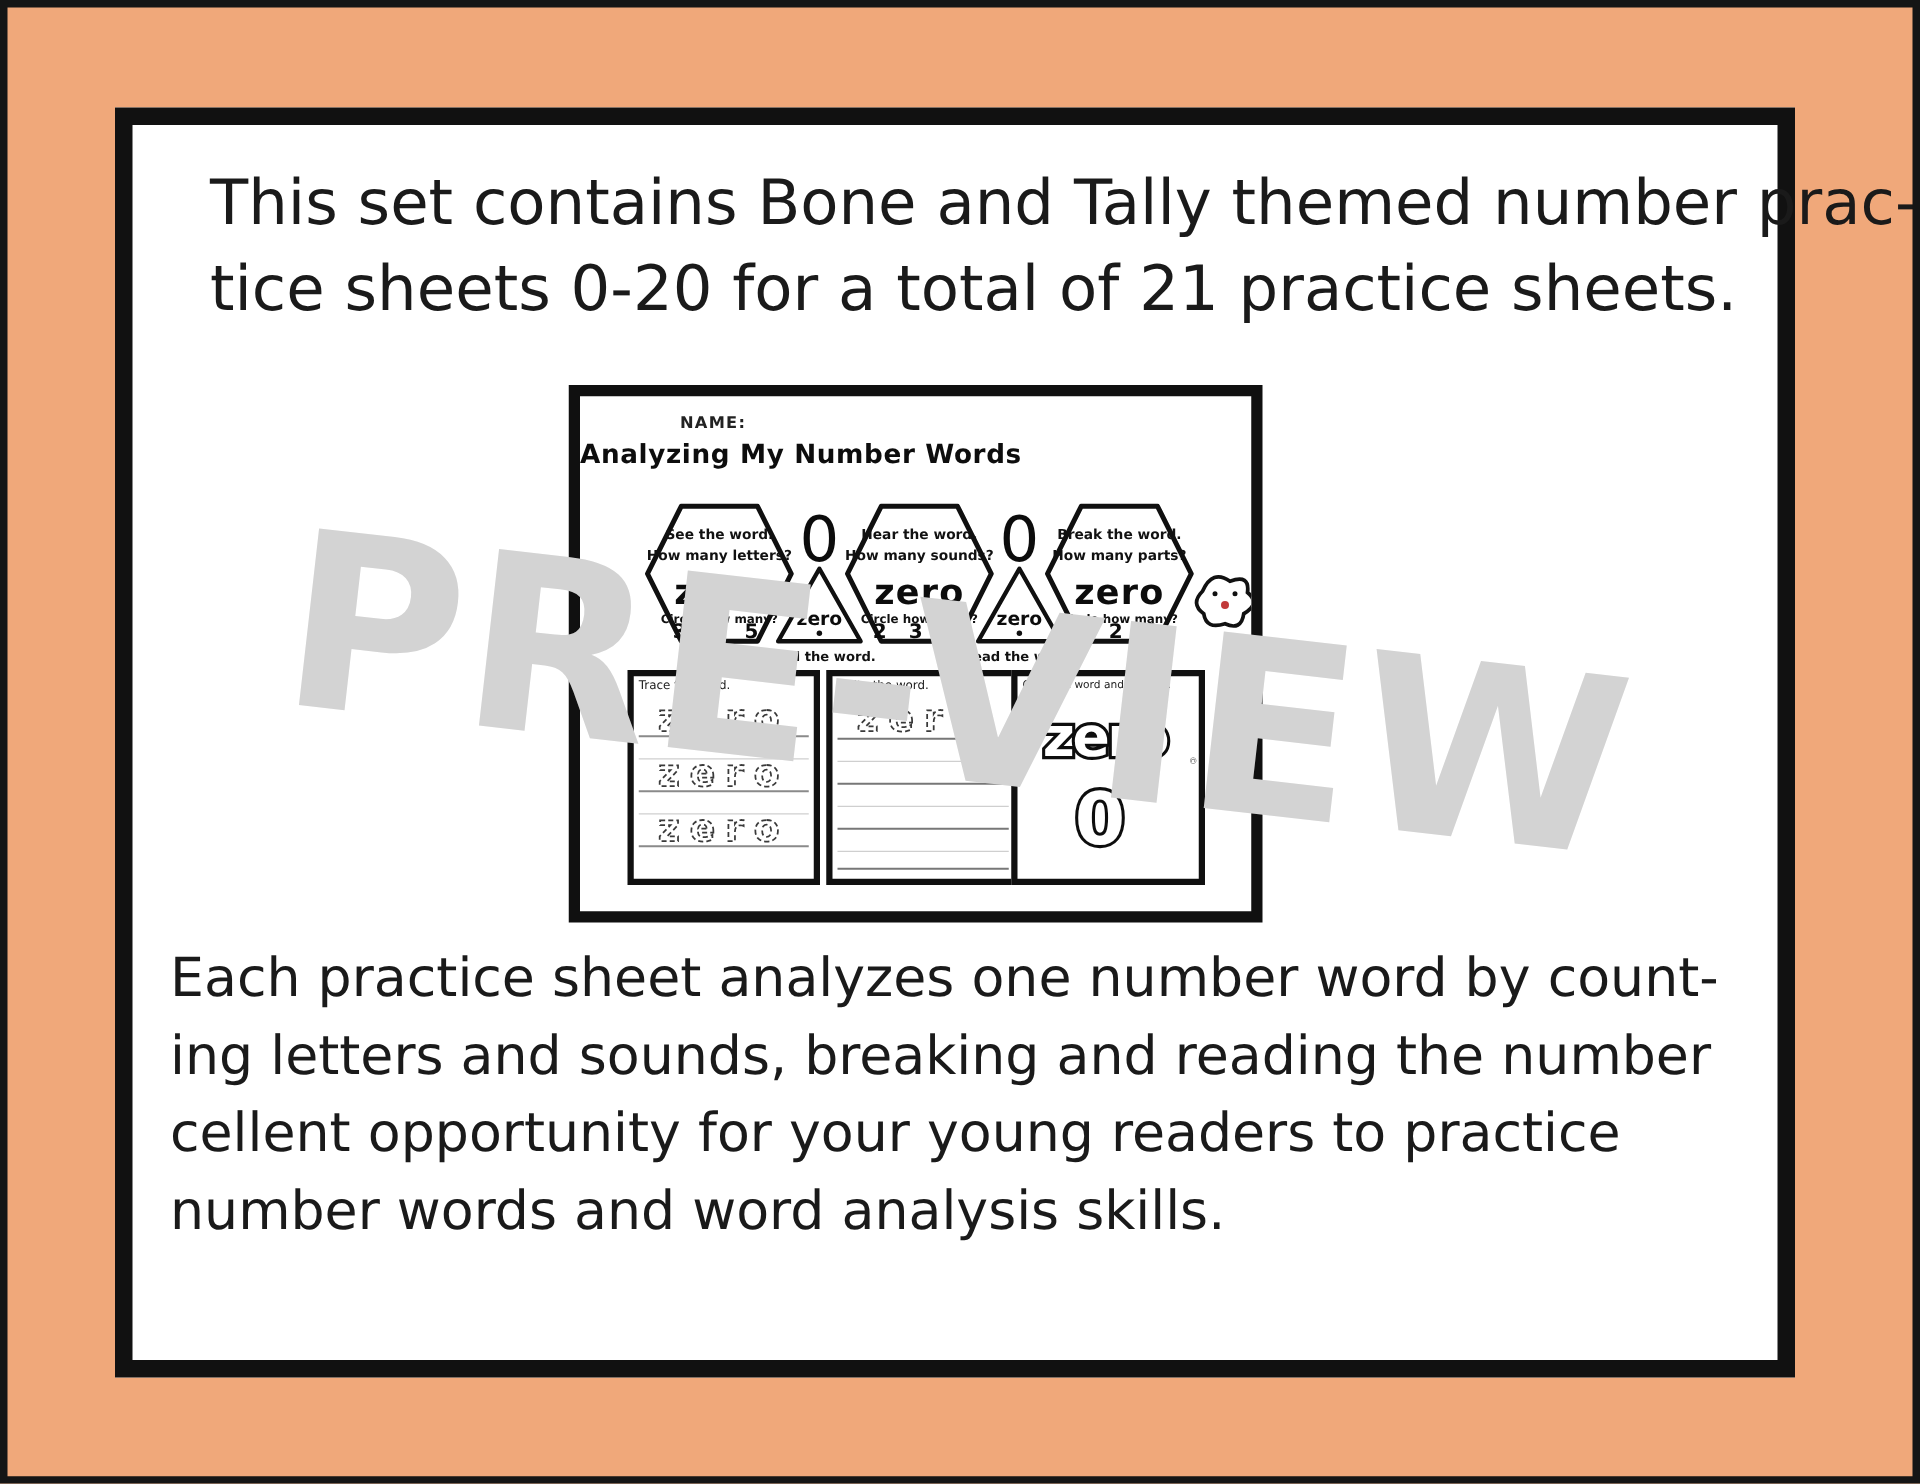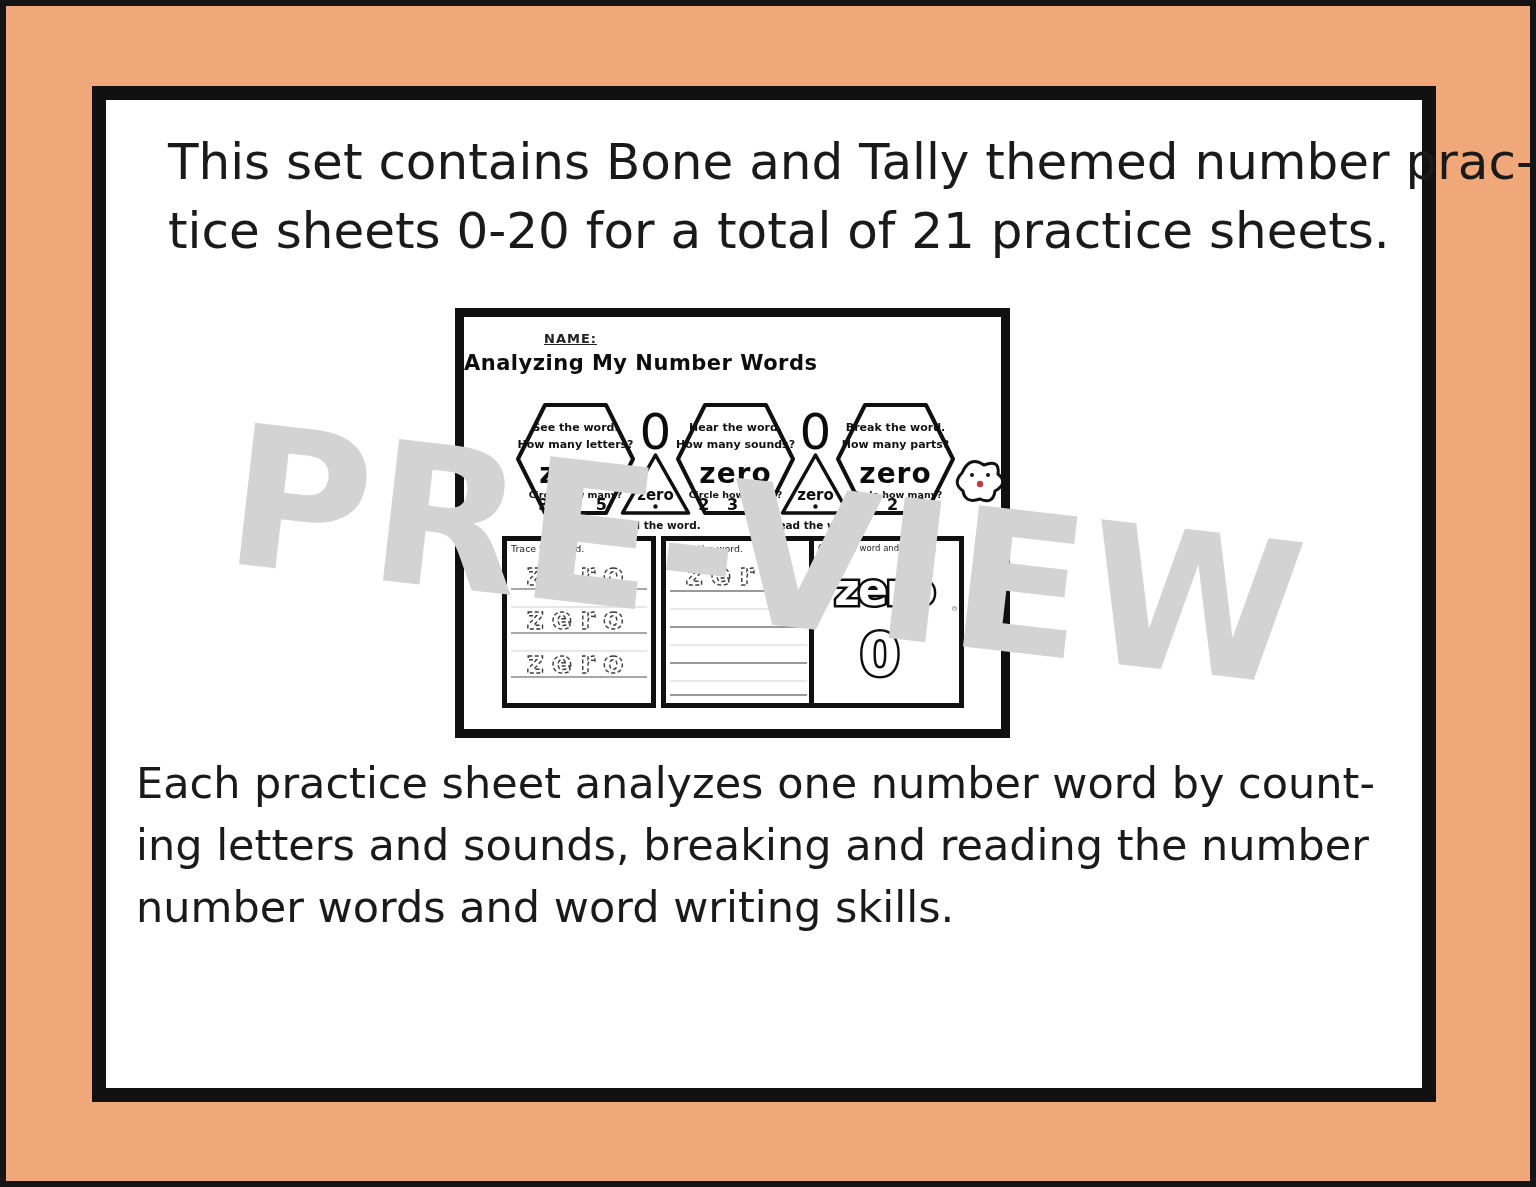--- a/index.html
+++ b/index.html
@@ -23,21 +23,21 @@
   .description{
     position:absolute;left:30px;top:652px;
     font-size:43px;line-height:62px;white-space:nowrap;color:#1a1a1a;
   }
   .worksheet{
     position:absolute;left:349px;top:208px;width:555px;height:430px;
     border:9px solid #101010;background:#fff;
   }
   .ws-name{
     position:absolute;left:80px;top:14px;
-    font-size:13px;font-weight:bold;letter-spacing:1px;color:#222;text-decoration:underline;
+    font-size:13px;font-weight:bold;letter-spacing:1px;color:#222;
   }
   .ws-title{
     position:absolute;left:0;right:0;top:34px;text-align:left;
     font-size:21px;font-weight:bold;letter-spacing:.5px;color:#0d0d0d;white-space:nowrap;
   }
   .hex-svg{position:absolute;left:0;top:82px;width:537px;height:138px;}
   svg{font-family:"DejaVu Sans",sans-serif;}
   .ws-box{
     position:absolute;top:219px;height:172px;border:5px solid #101010;background:#fff;
   }
@@ -159,20 +159,21 @@
           <text x="70" y="48" text-anchor="middle" font-size="44" font-weight="bold" letter-spacing="-2" paint-order="stroke" stroke="#0d0d0d" stroke-width="5" fill="#fff">zero</text>
           <text x="66" y="118" text-anchor="middle" font-size="58" font-weight="bold" paint-order="stroke" stroke="#0d0d0d" stroke-width="5" fill="#fff">0</text>
           <text x="138" y="48" font-size="7" fill="#555" transform="rotate(90 138 48)">©</text>
         </svg>
       </div>
     </div>
 
     <div class="description">
       <div>Each practice sheet analyzes one number word by count-</div>
       <div>ing letters and sounds, breaking and reading the number</div>
-      <div>number words and word writing skills.</div>
+      <div>cellent opportunity for your young readers to practice</div>
+      <div>number words and word analysis skills.</div>
     </div>
   </div>
 
   <div class="watermark">PRE-VIEW</div>
 
   <div class="edge-frame"></div>
 </div>
 
 </body></html>

